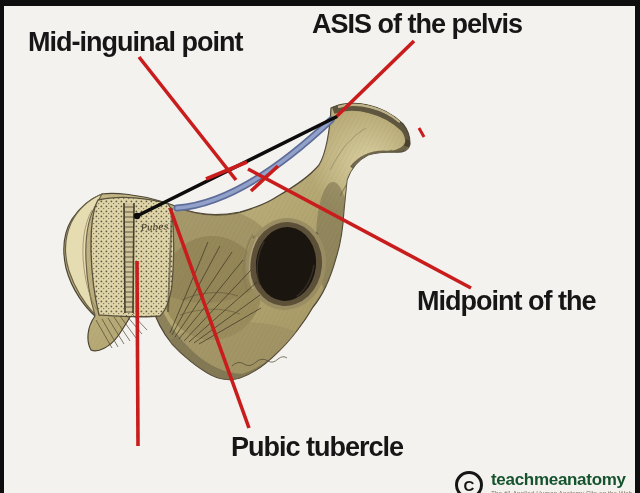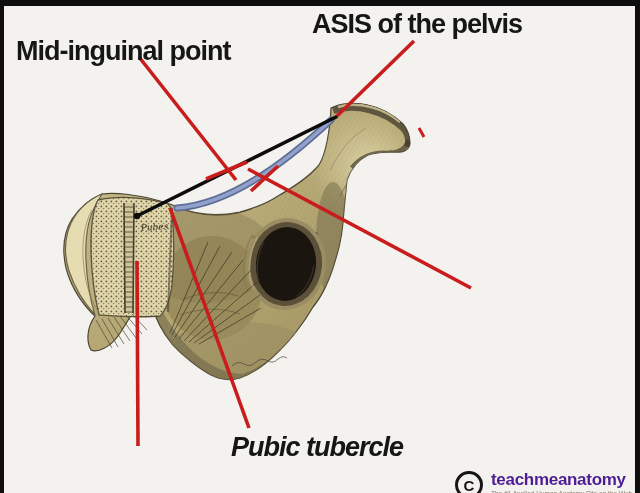--- a/index.html
+++ b/index.html
@@ -11,32 +11,32 @@
   .frame { position:absolute; background:#0e0e0e; }
   .frame.top    { left:0; top:0; width:640px; height:6px; }
   .frame.left   { left:0; top:0; width:4px; height:493px; }
   .frame.right  { left:635px; top:0; width:5px; height:493px; }
   svg.fig { position:absolute; left:0; top:0; width:640px; height:493px; }
   .lbl {
     position:absolute; color:#161616;
     font-weight:bold; font-size:27px; line-height:31px;
     letter-spacing:-1px; white-space:nowrap;
   }
-  .lbl-mid-inguinal { left:16px;  top:27px;margin-top:9px; }
+  .lbl-mid-inguinal { left:28px;  top:27px; }
   .lbl-asis         { left:312px; top:9px;  }
   .lbl-midpoint     { left:417px; top:286px; }
   .lbl-symphysis    { left:12px;  top:447px; }
-  .lbl-tubercle     { left:231px; top:432px;font-style:italic; }
+  .lbl-tubercle     { left:231px; top:432px; }
   .watermark { position:absolute; left:455px; top:471px; display:flex; gap:8px; align-items:flex-start; }
   .copy {
     width:22px; height:22px; border:3px solid #151515; border-radius:50%;
     display:flex; align-items:center; justify-content:center;
     font-weight:bold; font-size:15px; color:#151515; flex:0 0 auto;
   }
-  .brand { font-weight:bold; font-size:17px; color:#4c1d95; letter-spacing:-0.3px; line-height:17px; }
+  .brand { font-weight:bold; font-size:17px; color:#14532d; letter-spacing:-0.3px; line-height:17px; }
   .tagline { font-size:6.5px; color:#8a7868; margin-top:2px; white-space:nowrap; }
 </style>
 </head>
 <body>
 
 <div class="stage">
 
   <svg class="fig" viewBox="0 0 640 493" aria-hidden="true">
     <defs>
       <linearGradient id="boneGrad" x1="0" y1="0" x2="1" y2="1">
@@ -186,20 +186,21 @@
 
   <div class="frame top"></div>
   <div class="frame left"></div>
   <div class="frame right"></div>
 
   <div class="lbl lbl-mid-inguinal">Mid-inguinal point</div>
 
   <div class="lbl lbl-asis">ASIS of the pelvis</div>
 
   <div class="lbl lbl-midpoint">
+    <div>Midpoint of the</div>
   </div>
 
 
   <div class="lbl lbl-tubercle">Pubic tubercle</div>
 
   <div class="watermark">
     <span class="copy">
       <span>C</span>
     </span>
     <span>

